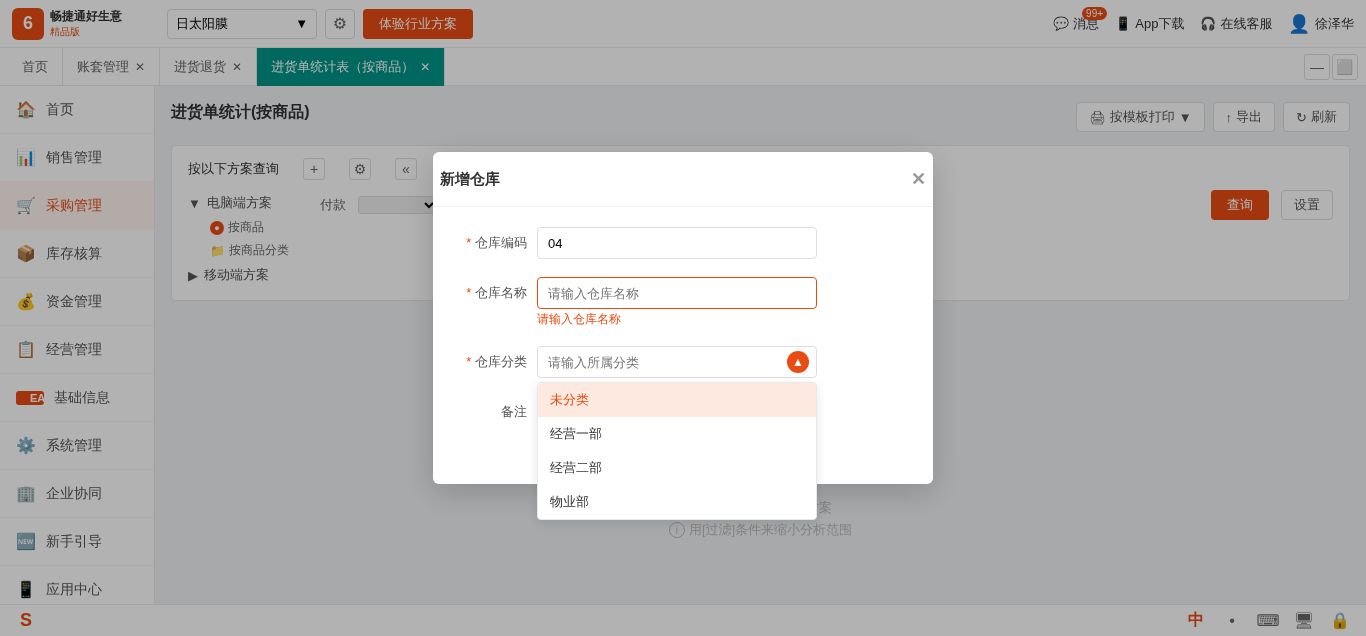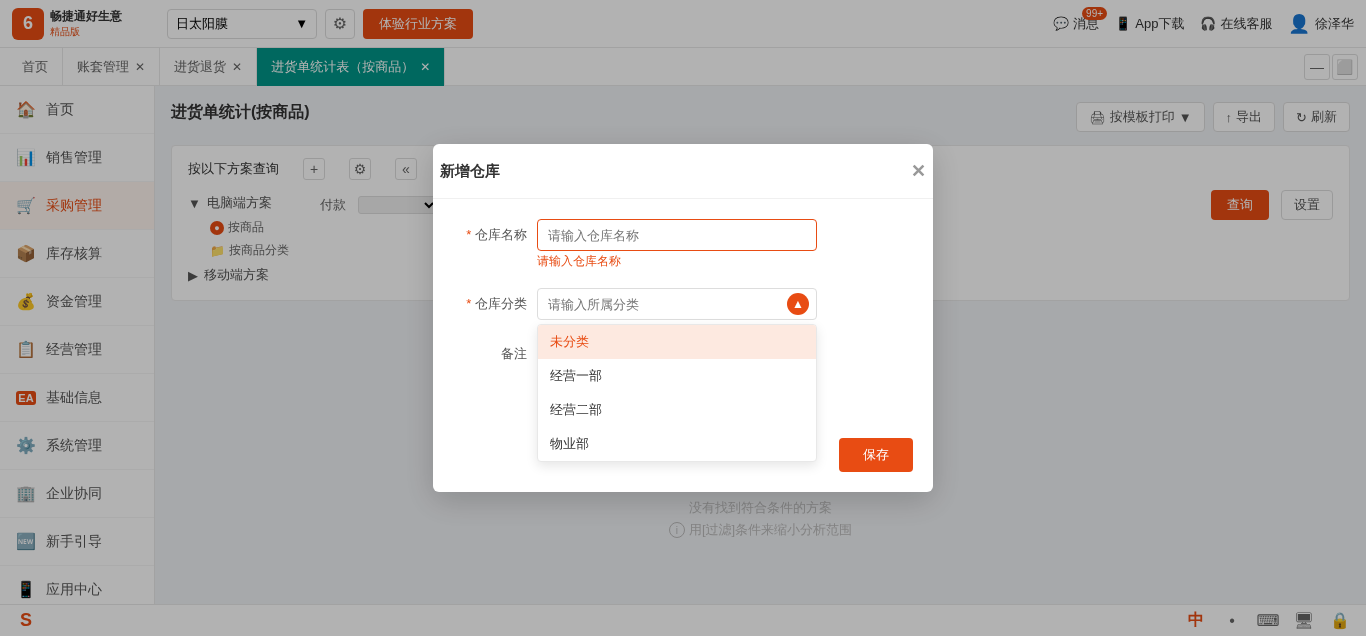--- a/index.html
+++ b/index.html
@@ -391,21 +391,21 @@
     </div>
     <div class="sidebar-item">
       <span class="s-icon">💰</span>
       <span>资金管理</span>
     </div>
     <div class="sidebar-item">
       <span class="s-icon">📋</span>
       <span>经营管理</span>
     </div>
     <div class="sidebar-item">
-      <span class="s-icon" style="font-size:11px;font-weight:bold;background:#e84c13;color:#fff;border-radius:3px;padding:1px 2px;">EA</span>
+      <span class="s-icon" style="font-size:11px;font-weight:bold;background:#e84c13;color:#fff;border-radius:3px;padding:1px 14px;">EA</span>
       <span>基础信息</span>
     </div>
     <div class="sidebar-item">
       <span class="s-icon">⚙️</span>
       <span>系统管理</span>
     </div>
     <div class="sidebar-item">
       <span class="s-icon">🏢</span>
       <span>企业协同</span>
     </div>
@@ -521,20 +521,24 @@
 </div>
 
 <div class="overlay">
   <div class="modal">
     <div class="modal-header">
       <span>新增仓库</span>
       <span class="modal-close">✕</span>
     </div>
     <div class="modal-body">
 
+      <div class="form-row">
+        <span class="form-label required">仓库编码</span>
+        <input type="text" class="form-input" value="04" style="flex: 1 1 0%; max-width: 280px;">
+      </div>
 
       <div class="form-row">
         <span class="form-label required">仓库名称</span>
         <div class="form-input-wrap">
           <input type="text" class="form-input error" style="max-width: 280px; width: 100%;" placeholder="请输入仓库名称">
           <div class="error-msg">请输入仓库名称</div>
         </div>
       </div>
 
       <div class="form-row">
@@ -551,23 +555,20 @@
           </div>
         </div>
       </div>
 
       <div class="form-row">
         <span class="form-label">备注</span>
         <textarea class="form-input" style="flex: 1 1 0%; height: 60px; max-width: 280px; resize: none; padding-top: 6px;"></textarea>
       </div>
     </div>
 
-    <div class="modal-footer">
-      <button class="btn-save">保存</button>
-    </div>
   </div>
 </div>
 
 <div class="bottom-bar">
   <div style="display:flex;align-items:center;gap:4px;margin-right:auto;padding-left:8px;">
     <span style="font-size:18px;color:#e84c13;font-weight:bold;">S</span>
   </div>
   <div class="bottom-icon" style="color:#e84c13;font-weight:bold;">中</div>
   <div class="bottom-icon">•</div>
   <div class="bottom-icon">⌨</div>

